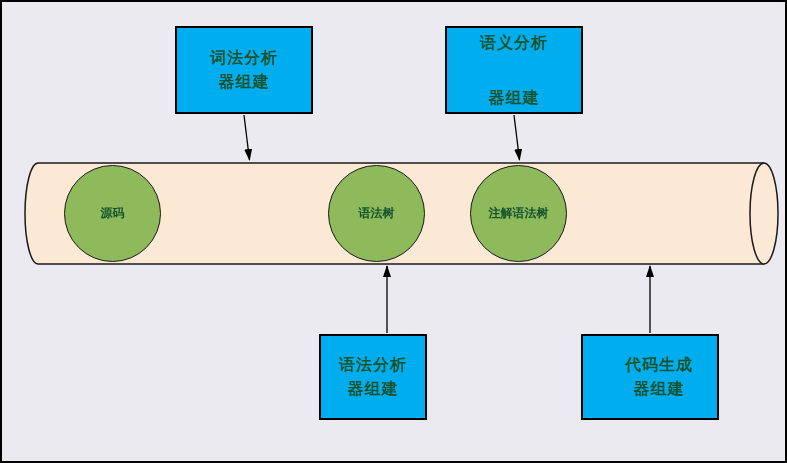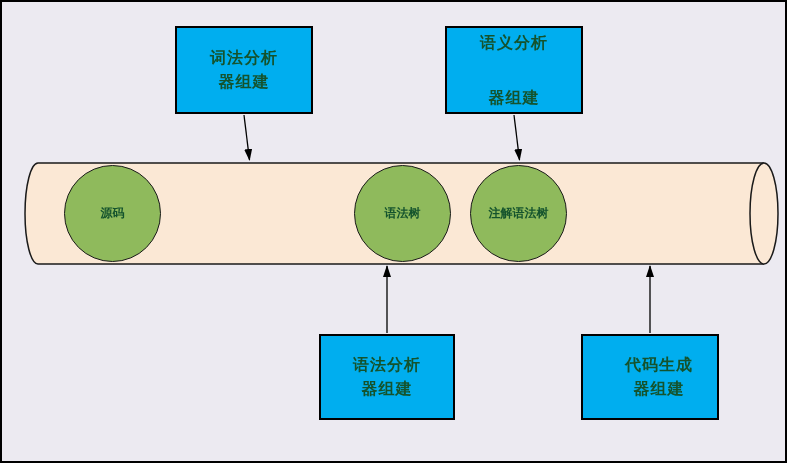--- a/index.html
+++ b/index.html
@@ -76,36 +76,36 @@
   <div class="component-box" style="left:173px; top:24px; width:138px; height:88px;">
     <span>词法分析</span>
     <span>器组建</span>
   </div>
 
   <div class="component-box" style="left:443px; top:24px; width:138px; height:88px;gap:31px;">
     <span>语义分析</span>
     <span>器组建</span>
   </div>
 
-  <div class="component-box" style="left:317px; top:332px; width:136px; height:86px;">
+  <div class="component-box" style="left:317px; top:332px; width:108px; height:86px;">
     <span>语法分析</span>
     <span>器组建</span>
   </div>
 
   <div class="component-box" style="left:579px; top:332px; width:138px; height:86px;padding-left:18px;">
     <span>代码生成</span>
     <span>器组建</span>
   </div>
 
   <div class="stage-circle" style="left:62px; top:163px;">
     <span>源码</span>
   </div>
 
 
-  <div class="stage-circle" style="left:352px; top:163px;text-align:right;">
+  <div class="stage-circle" style="left:326px; top:163px;text-align:right;">
     <span>语法树</span>
   </div>
 
   <div class="stage-circle" style="left:468px; top:163px;text-align:right;">
     <span>注解语法树</span>
   </div>
 
 
 </div>
 

